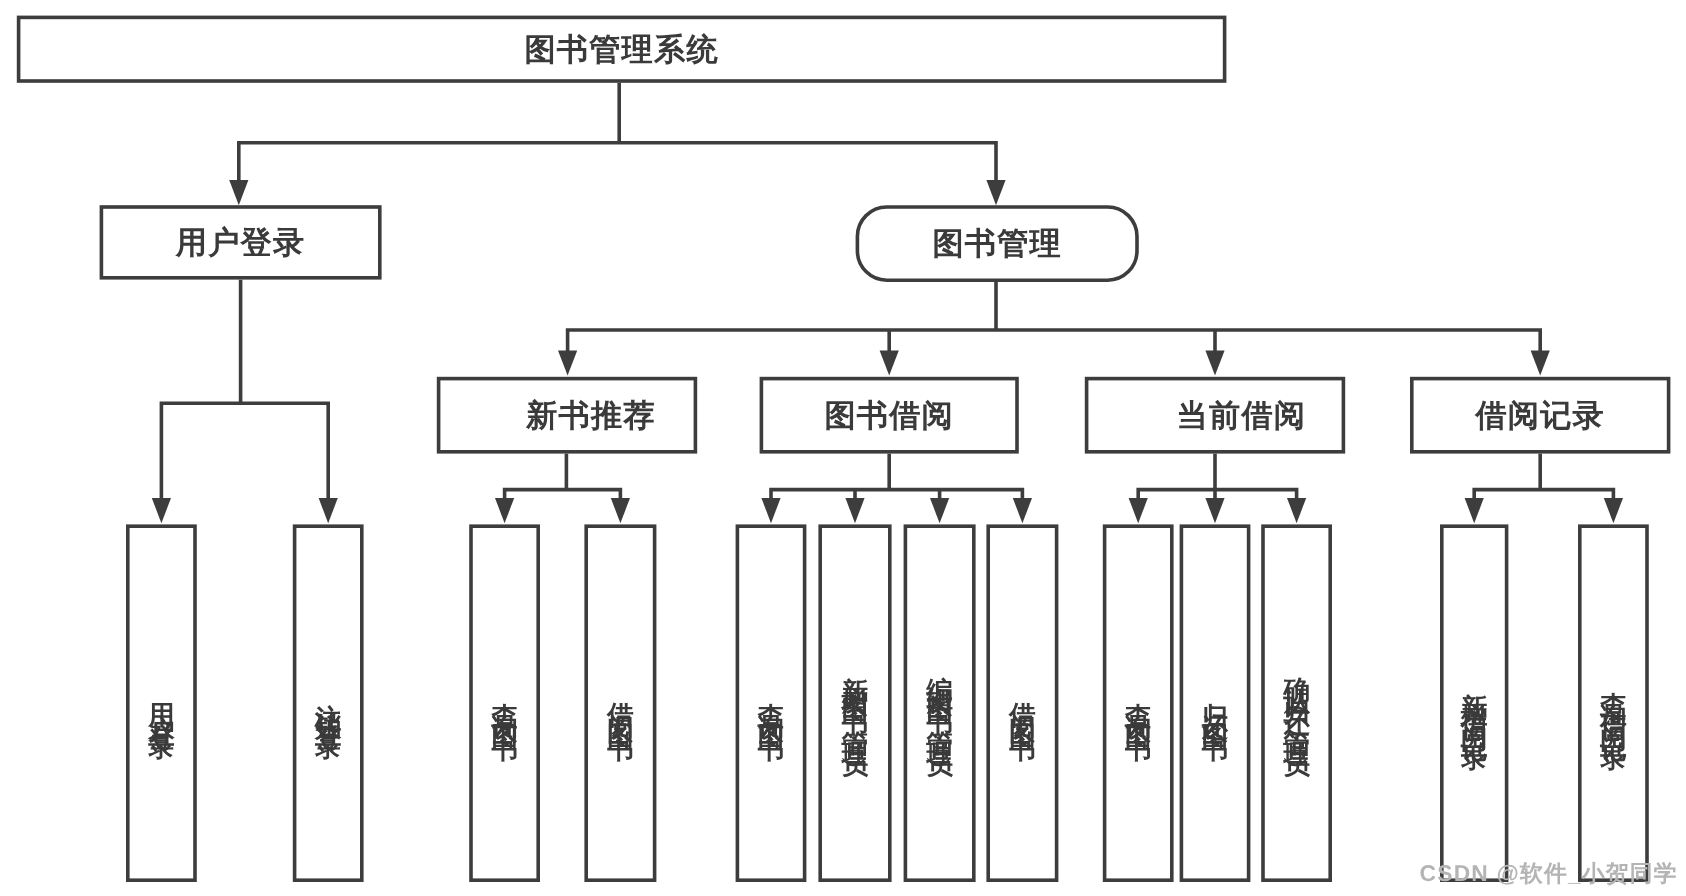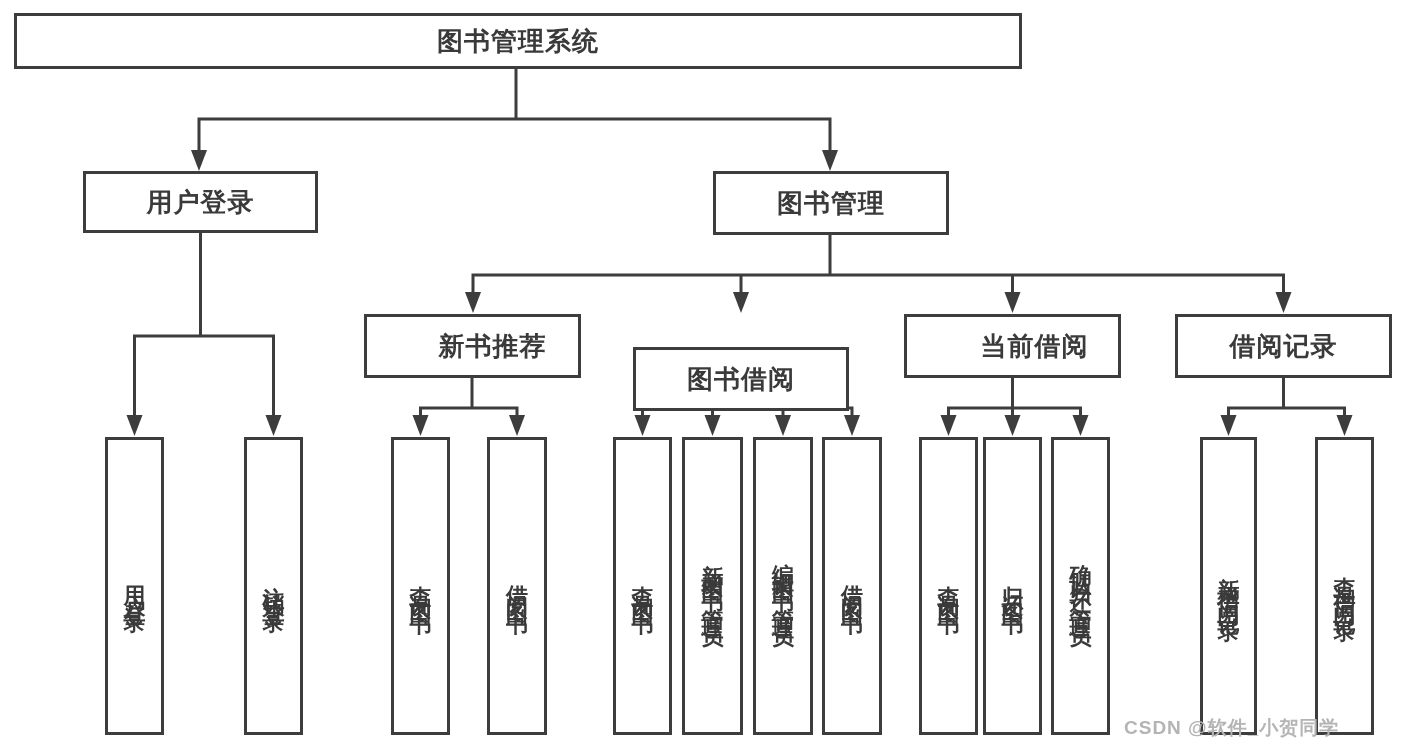--- a/index.html
+++ b/index.html
@@ -51,21 +51,21 @@
     writing-mode: vertical-rl;
     text-orientation: mixed;
     font-size: 22px;
     letter-spacing: 9px;
     line-height: 1;
     color: #3a3a3a;
     white-space: nowrap;
   }
   #watermark {
     position: absolute;
-    left: 1124px;
+    left: 1183px;
     top: 715px;
     font-size: 19px;
     color: #b4b4b4;
     letter-spacing: 1px;
     z-index: 5;
     white-space: nowrap;
   }
 </style>
 </head>
 <body>
@@ -108,24 +108,24 @@
       <path d="M1004.5 415 L1020.5 415 L1012.5 436 Z"></path>
       <path d="M1072.5 415 L1088.5 415 L1080.5 436 Z"></path>
       <path d="M1220.5 415 L1236.5 415 L1228.5 436 Z"></path>
       <path d="M1336.5 415 L1352.5 415 L1344.5 436 Z"></path>
     </g>
   </svg>
 
   <div class="hnode" style="left:14px; top:13px; width:1008px; height:56px;">图书管理系统</div>
 
   <div class="hnode" style="left:83px; top:171px; width:235px; height:62px;">用户登录</div>
-  <div class="hnode" style="left:713px; top:171px; width:236px; height:64px;">图书管理</div>
+  <div class="hnode" style="left:713px; top:171px; width:236px; height:64px;border-radius:26px;">图书管理</div>
 
   <div class="hnode" style="left:364px; top:314px; width:217px; height:64px;padding-left:40px;">新书推荐</div>
-  <div class="hnode" style="left:633px; top:314px; width:216px; height:64px;margin-top:33px;">图书借阅</div>
+  <div class="hnode" style="left:633px; top:314px; width:216px; height:64px;">图书借阅</div>
   <div class="hnode" style="left:904px; top:314px; width:217px; height:64px;padding-left:44px;">当前借阅</div>
   <div class="hnode" style="left:1175px; top:314px; width:217px; height:64px;">借阅记录</div>
 
   <div class="vnode" style="left:105px; width:59px;">
     <span>用户登录</span>
   </div>
   <div class="vnode" style="left:244px; width:59px;">
     <span>注销登录</span>
   </div>
 

